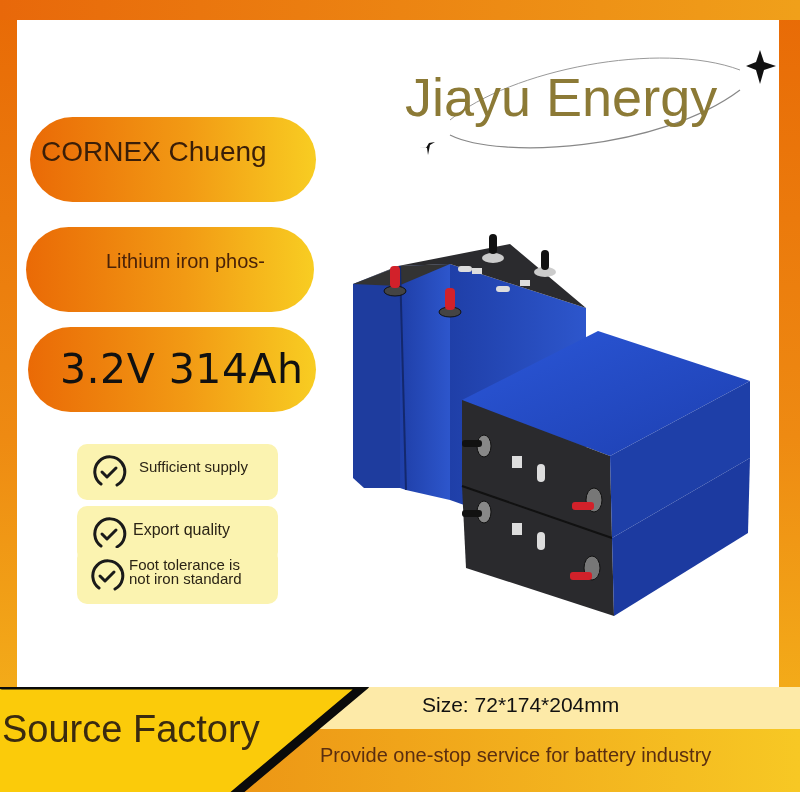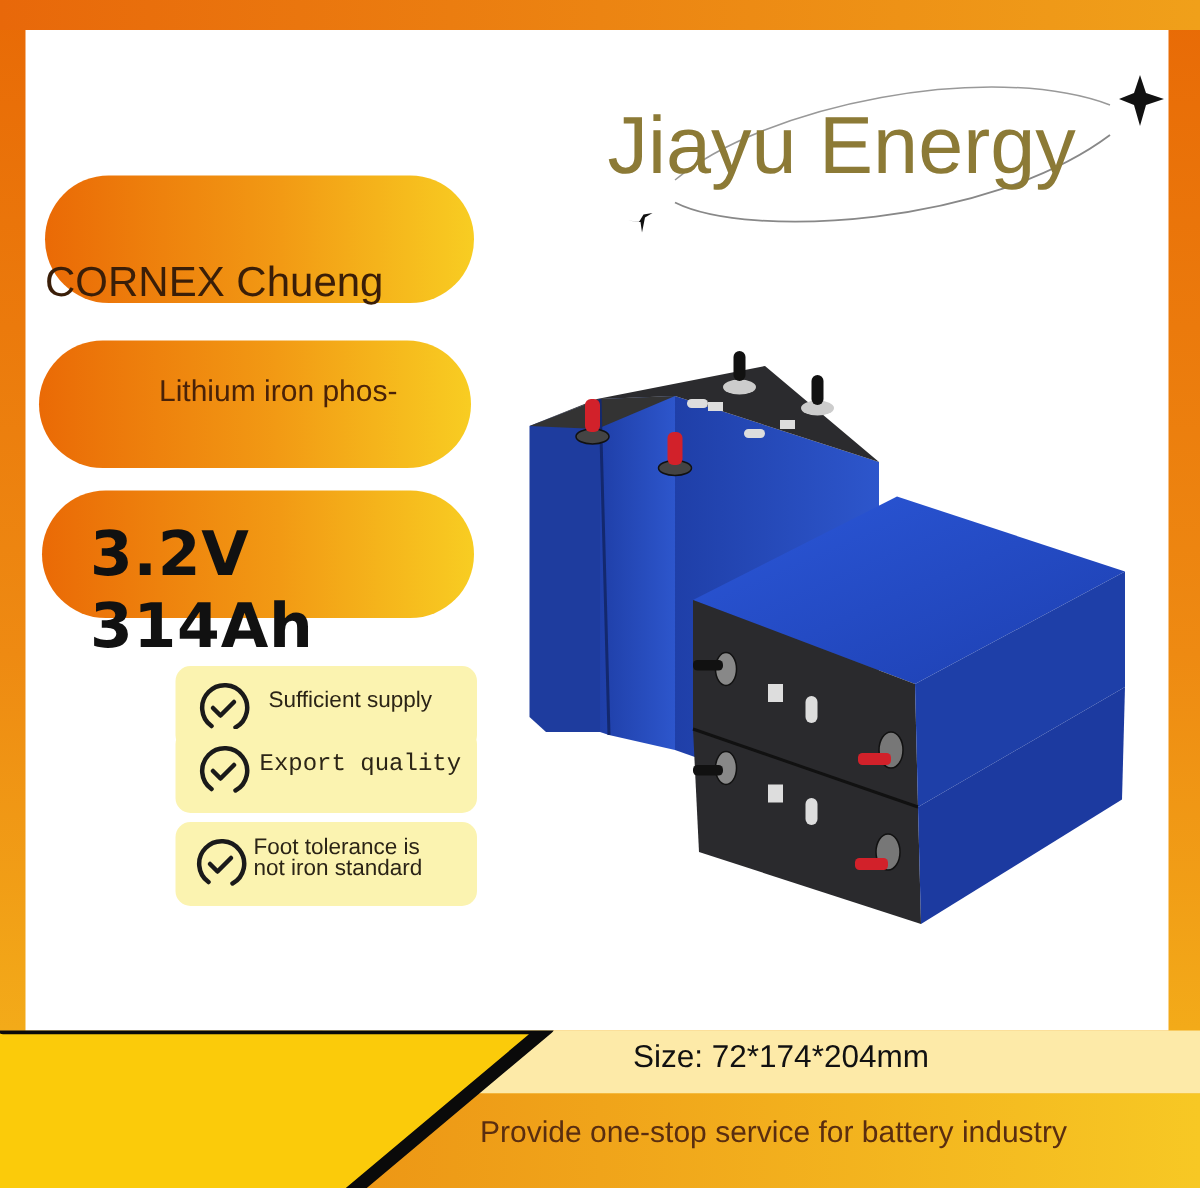--- a/index.html
+++ b/index.html
@@ -3,34 +3,34 @@
 <meta charset="utf-8">
 <style>
   * { box-sizing: border-box; margin: 0; padding: 0; }
   body { width: 800px; height: 800px; overflow: hidden; font-family: "Liberation Sans", sans-serif; }
   .canvas { position: relative; width: 800px; height: 792px; background: linear-gradient(180deg, #e86a06 0%, #ee8a12 55%, #f5b81c 100%); overflow: hidden; }
   .top-strip { position: absolute; left: 0; top: 0; width: 800px; height: 20px; background: linear-gradient(90deg, #e8680a 0%, #f0a01a 100%); }
   .panel { position: absolute; left: 17px; top: 20px; width: 762px; height: 667px; background: #ffffff; }
 
   .pill { position: absolute; border-radius: 45px; background: linear-gradient(90deg, #ea6a06 0%, #f29a14 55%, #f8cd22 100%); display: flex; align-items: center; }
   .pill-1 { left: 30px; top: 117px; width: 286px; height: 85px; }
-  .pill-1 span { font-size: 28px; color: #3a1e08; margin-left: 0; position: absolute; left: 0; top: 19px; margin-top: 36px; }
+  .pill-1 span { font-size: 28px; color: #3a1e08; margin-left: 0; position: absolute; left: 11px; top: 19px; }
   .pill-2 { left: 26px; top: 227px; width: 288px; height: 85px; }
   .pill-2 span { position: absolute; left: 80px; top: 22px; font-size: 20px; color: #4a2208; line-height: 24px; width: 190px; }
   .pill-3 { left: 28px; top: 327px; width: 288px; height: 85px; }
-  .pill-3 span { position: absolute; left: 32px; top: 18px; font-size: 41px; font-weight: bold; color: #111; letter-spacing: 0.5px; font-family: "DejaVu Sans", sans-serif; }
+  .pill-3 span { position: absolute; left: 32px; top: 18px; font-size: 41px; font-weight: normal; color: #111; letter-spacing: 0.5px; font-family: "DejaVu Sans", sans-serif; }
 
   .brand { position: absolute; left: 405px; top: 66px; font-size: 54px; color: #8c7a36; font-weight: normal; }
   .swoosh { position: absolute; left: 410px; top: 30px; width: 380px; height: 140px; }
 
-  .feature { position: absolute; left: 77px; width: 201px; height: 56px; background: #fbf3b0; border-radius: 10px; margin-left: 40px; }
+  .feature { position: absolute; left: 77px; width: 201px; height: 56px; background: #fbf3b0; border-radius: 10px; }
   .feature .check { position: absolute; left: 14px; top: 10px; width: 36px; height: 36px; }
   .feature .txt { position: absolute; left: 62px; font-size: 15px; color: #2b2416; line-height: 15px; }
   .f1 { top: 444px; } .f1 .txt { top: 15px; }
-  .f2 { top: 486px; font-family: Liberation Mono, monospace; } .f2 .txt { left: 56px; top: 16px; font-size: 16px; }
+  .f2 { top: 506px; } .f2 .txt { left: 56px; top: 16px; font-size: 16px; }
   .f3 { top: 548px; } .f3 .txt { left: 52px; top: 10px; font-size: 15px; line-height: 14px; width: 140px; }
 
   .product { position: absolute; left: 350px; top: 228px; width: 410px; height: 390px; }
 
   .banner { position: absolute; left: 0; top: 687px; width: 800px; height: 113px; }
   .banner .light { position: absolute; left: 215px; top: 0; width: 585px; height: 42px; background: #fdeaa8; }
   .banner .orange { position: absolute; left: 0; top: 42px; width: 800px; height: 71px; background: linear-gradient(90deg, #e8830e 0%, #f0a41a 50%, #f7c824 100%); }
   .banner .yellow { position: absolute; left: 0; top: 0; width: 800px; height: 113px; background: #fbcb0a; clip-path: polygon(0 0, 365px 0, 230px 113px, 0 113px); }
   .banner svg.slash { position: absolute; left: 0; top: 0; width: 800px; height: 113px; }
   .source { position: absolute; left: 2px; top: 21px; font-size: 38px; color: #3a2a10; }
@@ -142,16 +142,17 @@
       <rect x="220" y="344" width="22" height="8" rx="3" fill="#d2212a"></rect>
   </svg>
 
   <div class="banner">
     <div class="light"></div>
     <div class="orange"></div>
     <div class="yellow"></div>
     <svg class="slash" viewBox="0 0 800 113">
       <path d="M2 -2 L 365 -2 L 228 113" stroke="#0a0a0a" stroke-width="9" fill="none" stroke-linecap="round" stroke-linejoin="round"></path>
     </svg>
+    <div class="source">Source Factory</div>
     <div class="size">Size: 72*174*204mm</div>
     <div class="service">Provide one-stop service for battery industry</div>
   </div>
 </div>
 
 </body></html>

